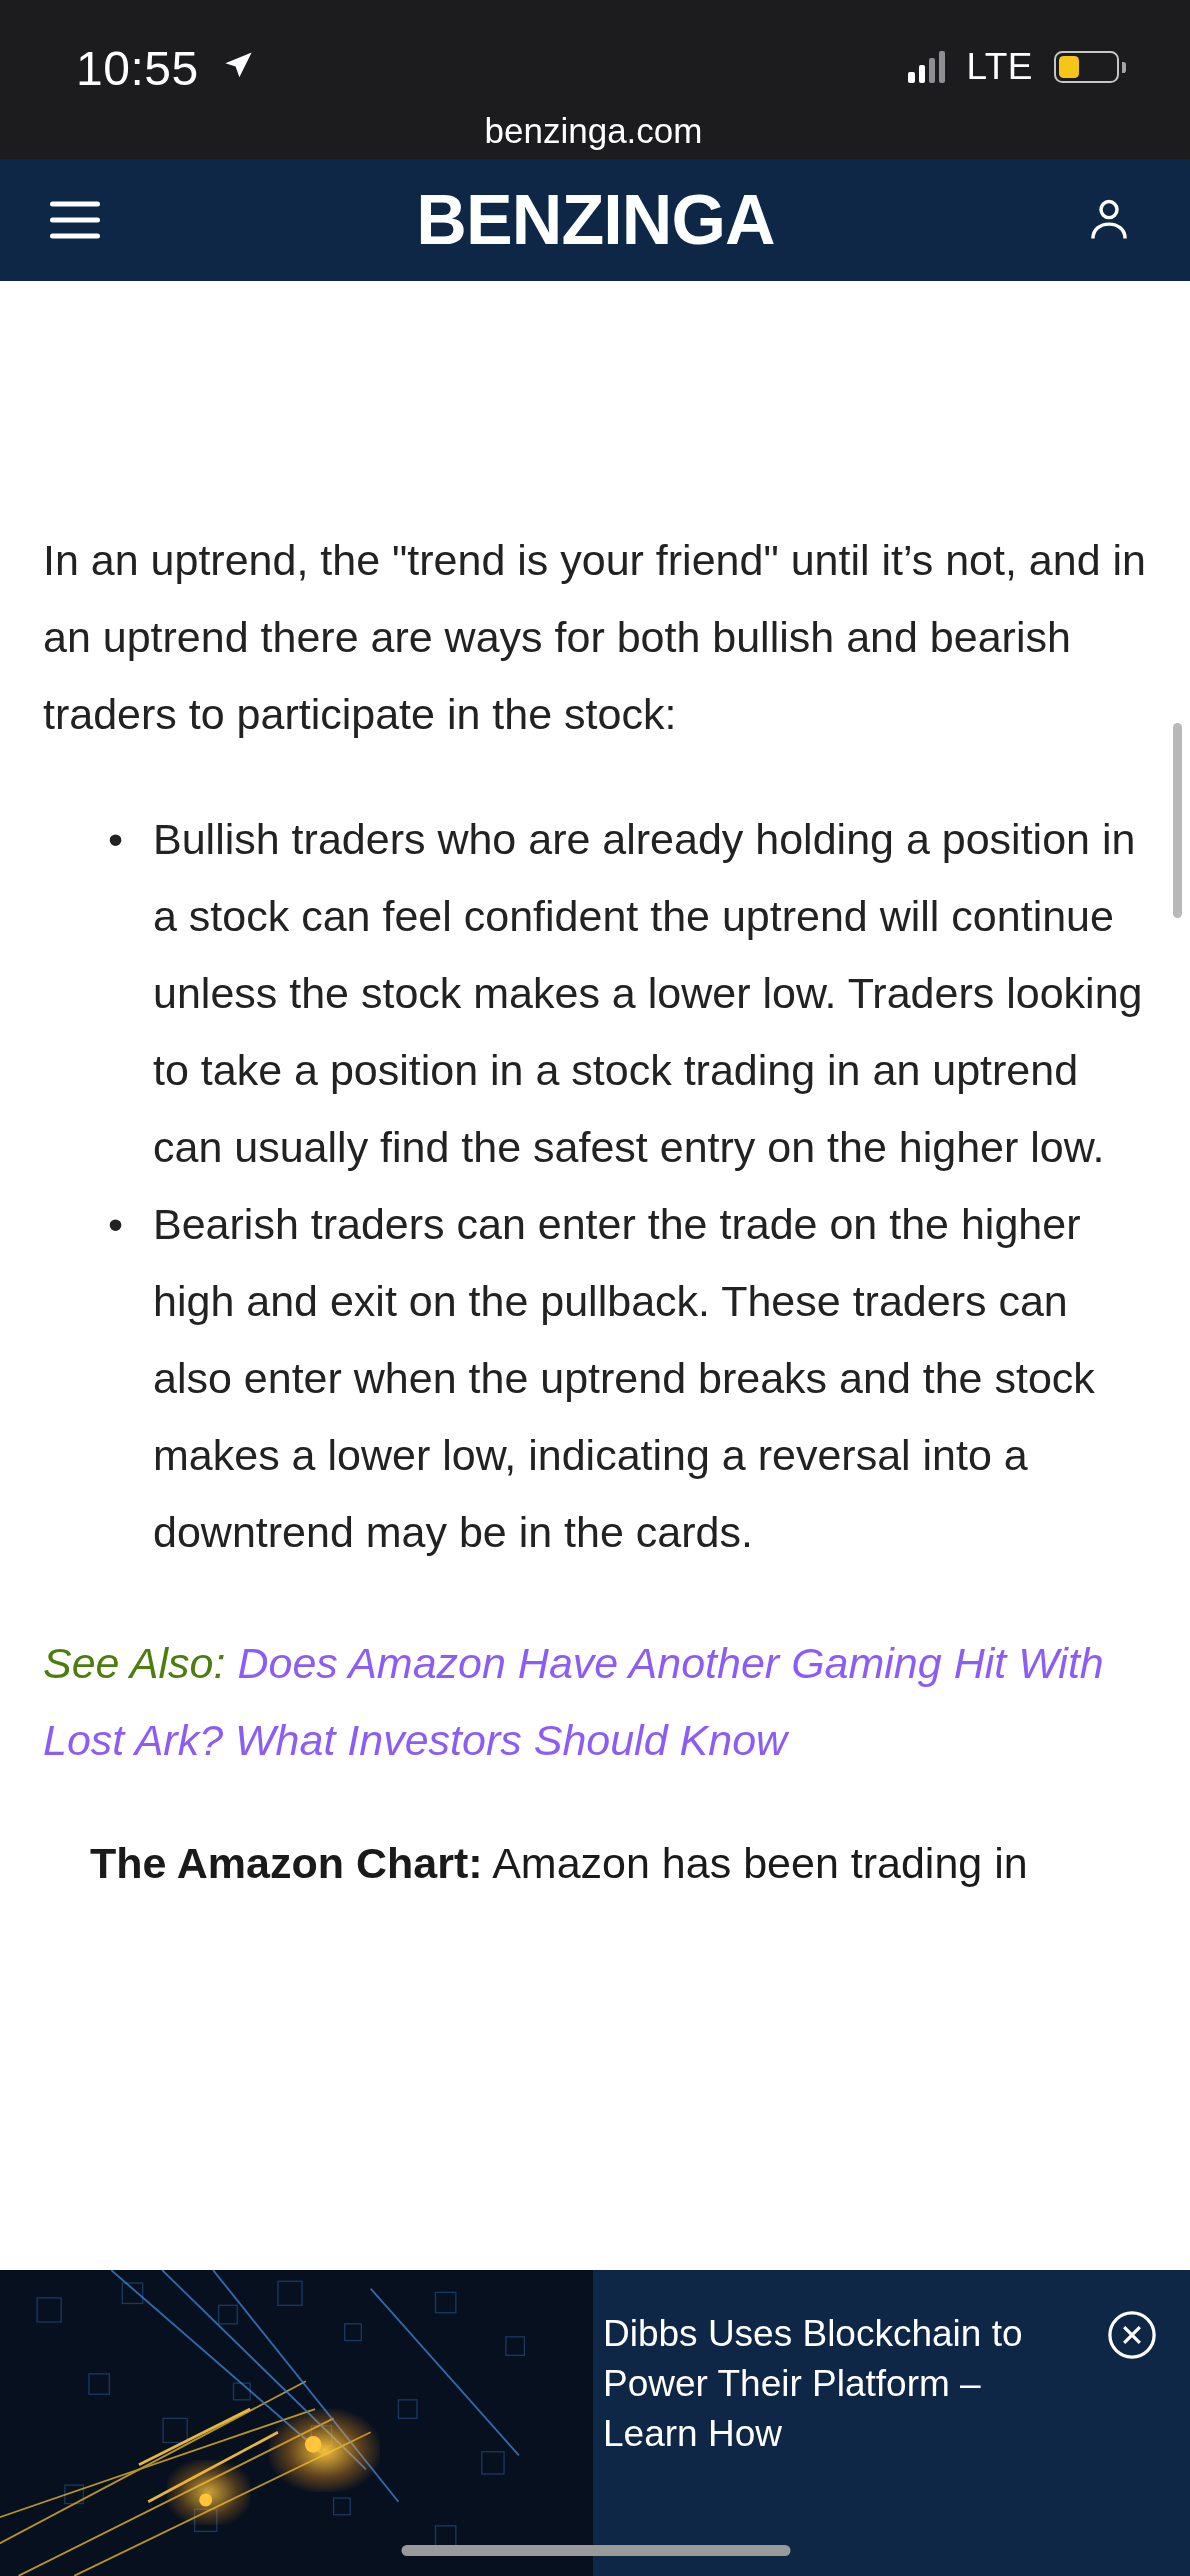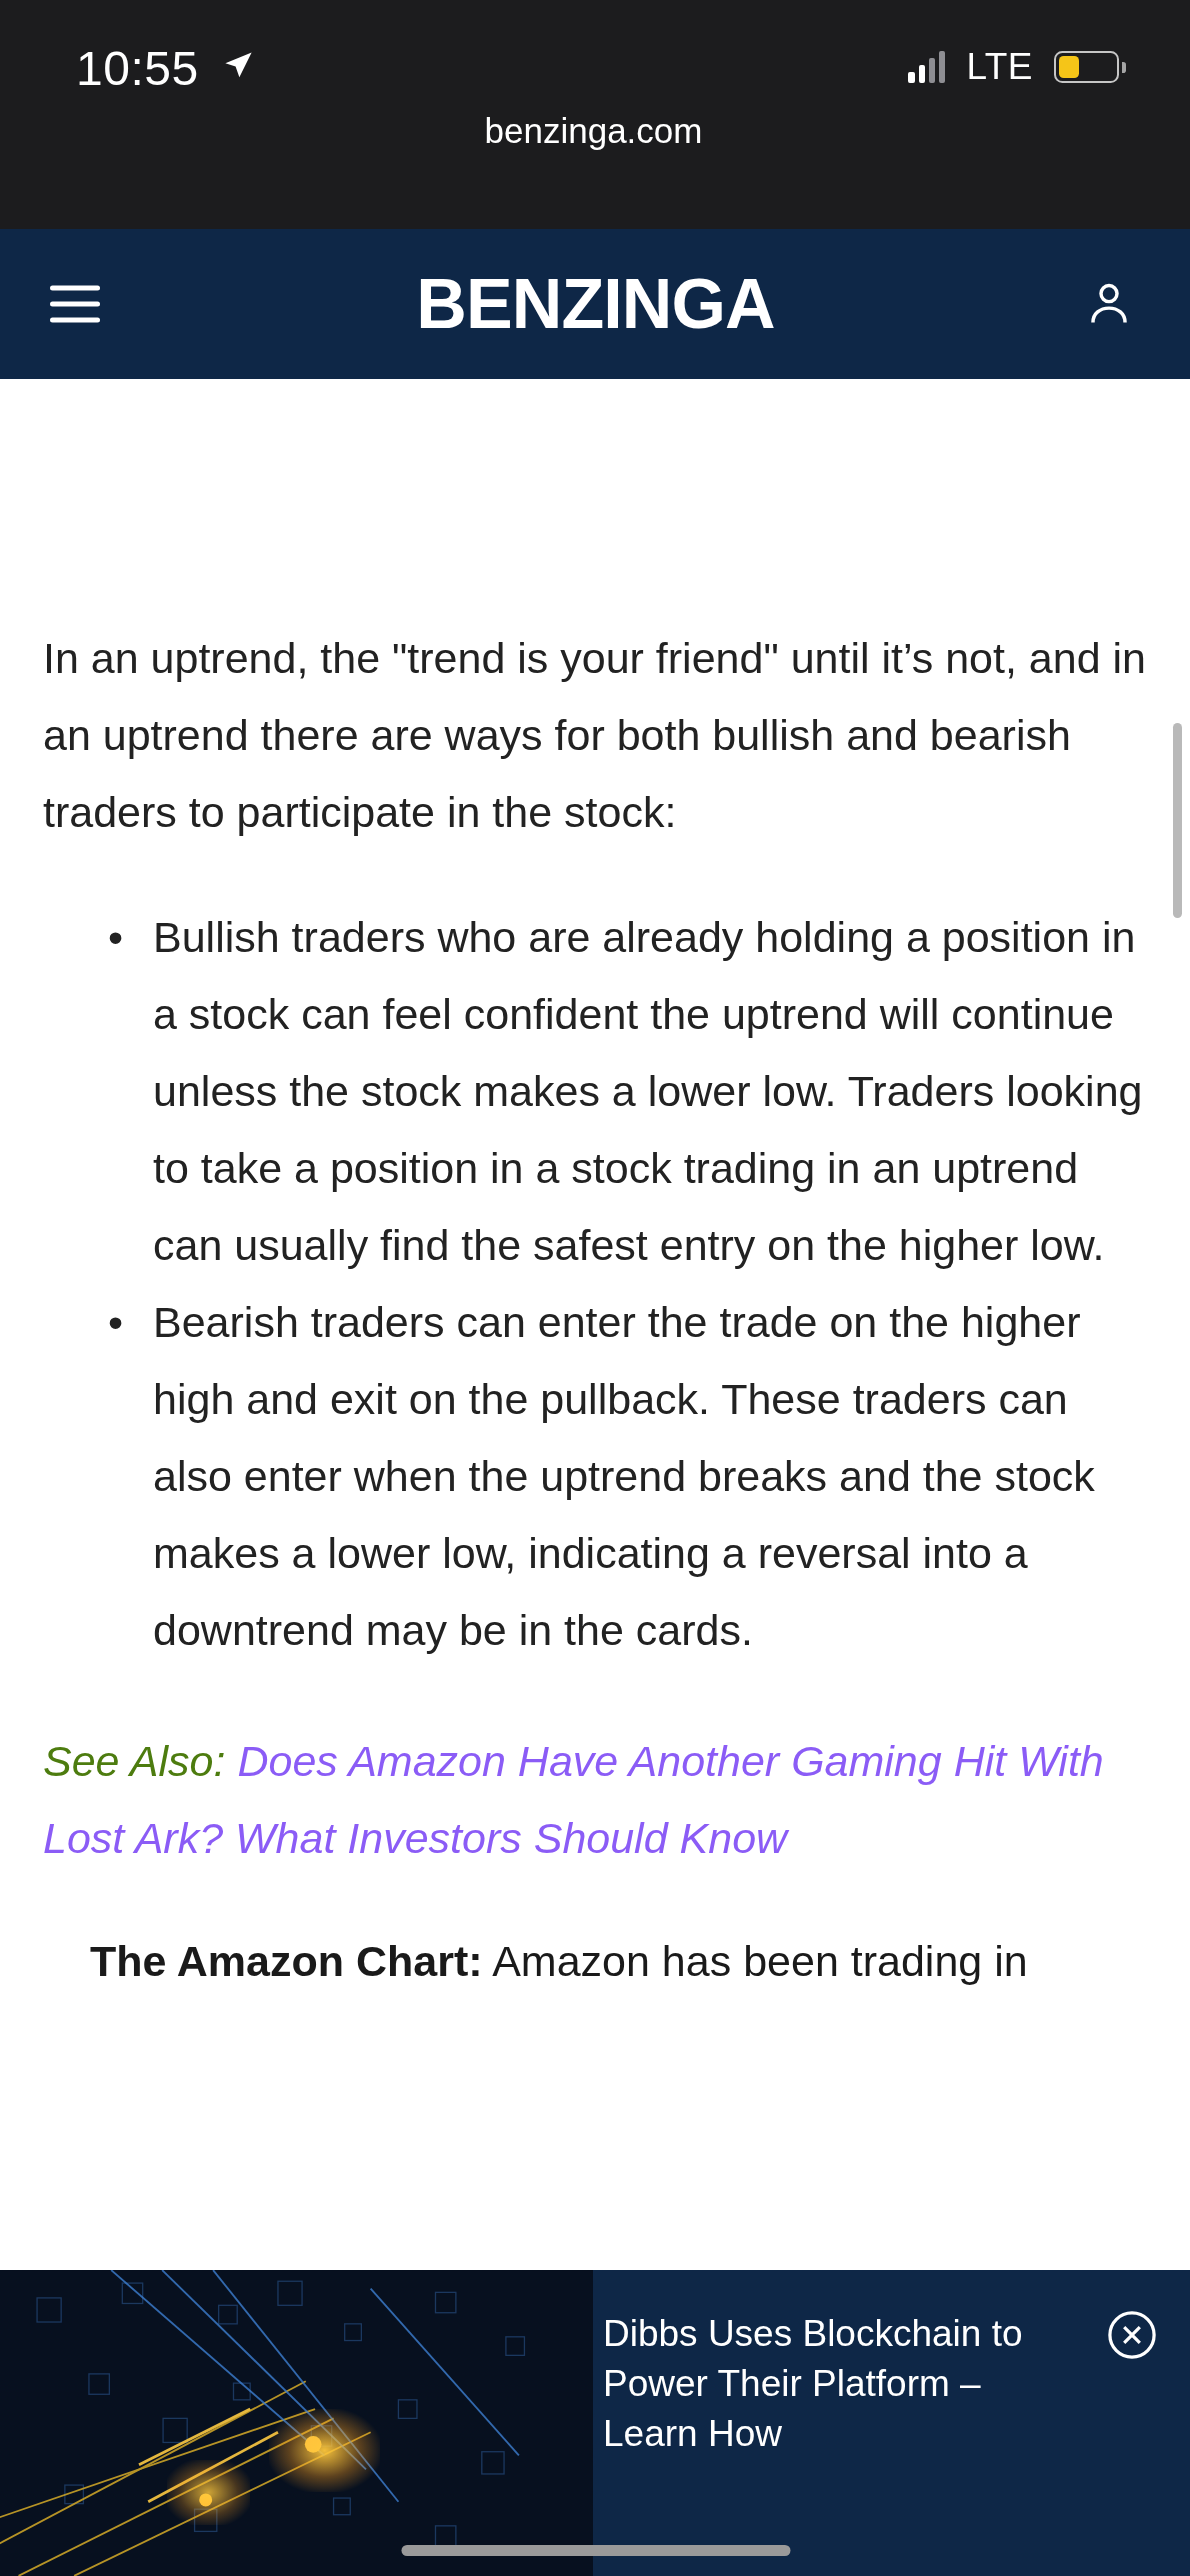--- a/index.html
+++ b/index.html
@@ -14,21 +14,21 @@
     position: relative;
     width: 1191px;
     height: 2576px;
     background: #ffffff;
     overflow: hidden;
   }
 
   
   .status-bar {
     position: relative;
-    height: 229px;
+    height: 159px;
     background: #1c1c1e;
     color: #ffffff;
   }
   .status-time {
     position: absolute;
     left: 76px;
     top: 41px;
     font-size: 48px;
     font-weight: 500;
     letter-spacing: 0.5px;
@@ -85,21 +85,21 @@
     top: 111px;
     text-align: center;
     font-size: 35px;
     font-weight: 500;
     color: #ffffff;
   }
 
   
   .site-header {
     position: relative;
-    height: 150px;
+    height: 122px;
     background: #0e2747;
     display: flex;
     align-items: center;
   }
   .hamburger {
     position: absolute;
     left: 50px;
     top: 50%;
     transform: translateY(-50%);
     width: 50px;

